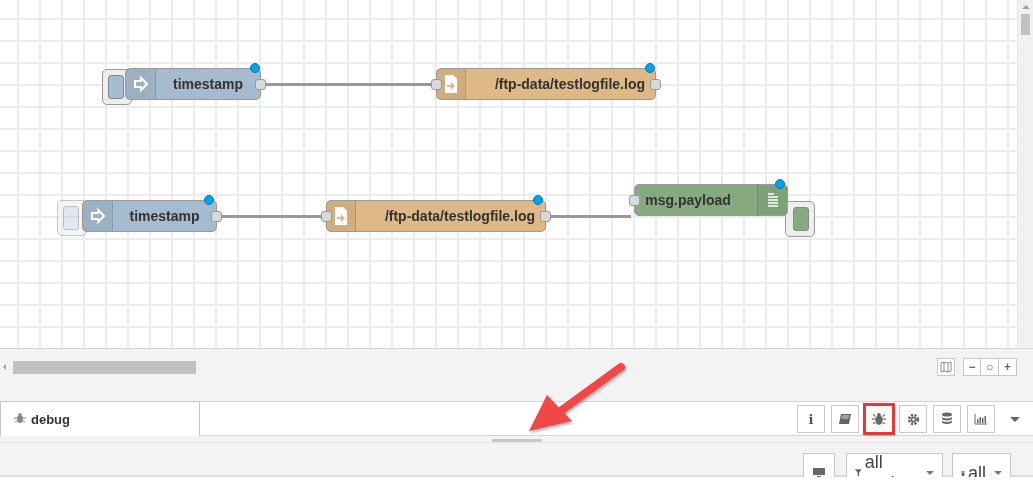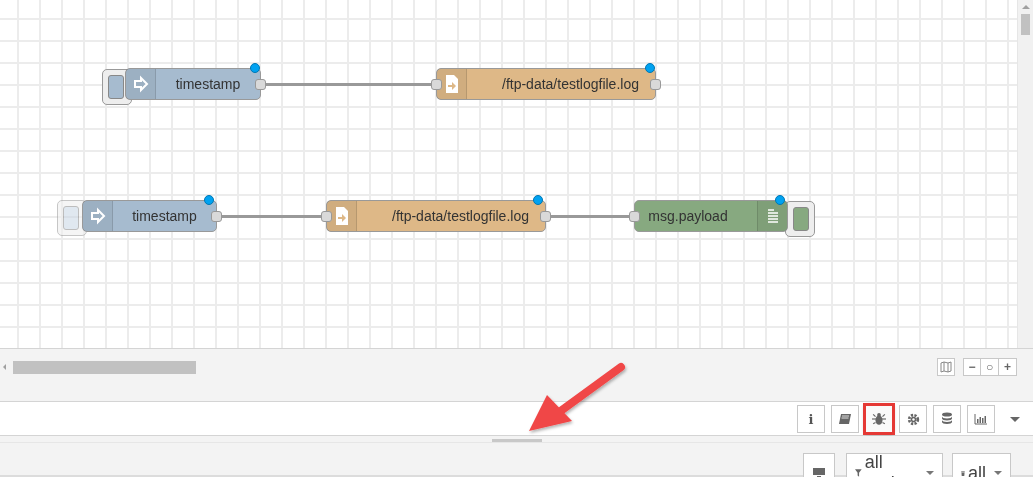--- a/index.html
+++ b/index.html
@@ -47,21 +47,21 @@
   
   .debug-toolbar { position: absolute; left: 0; top: 443px; width: 1033px; height: 34px; background: #f3f3f3; border-bottom: 2px solid #dcdcdc; }
   .dbtn { position: absolute; top: 10px; height: 40px; border: 1px solid #c8c8c8; background: #fff; display: flex; align-items: center; font-size: 18px; color: #444; padding: 0 8px; }
   .dbtn .tri { margin-left: 8px; width: 0; height: 0; border-left: 4px solid transparent; border-right: 4px solid transparent; border-top: 4px solid #777; }
   .debug-content { position: absolute; left: 0; top: 477px; width: 1033px; height: 15px; background: #fff; }
 
   
   .node { position: absolute; height: 32px; border: 1px solid #999; border-radius: 5px; display: flex; align-items: center; font-size: 14px; color: #333; }
   .node .iconbox { width: 30px; height: 100%; display: flex; align-items: center; justify-content: center; border-right: 1px solid rgba(0,0,0,0.12); background: rgba(0,0,0,0.06); }
   .node .iconbox.right { border-right: none; border-left: 1px solid rgba(0,0,0,0.12); }
-  .node .label { flex: 1; text-align: center; padding: 0 10px; white-space: nowrap; }
+  .node .label { flex: 1; text-align: center; padding: 0 10px; white-space: nowrap; font-weight: bold; }
   .inject { background: #a6bbcf; }
   .file { background: #deb887; gap: 19px; }
   .debugnode { background: #87a980; }
   .port { position: absolute; width: 11px; height: 11px; background: #d9d9d9; border: 1px solid #999; border-radius: 3px; top: 10px; }
   .status-dot { position: absolute; width: 10px; height: 10px; border-radius: 50%; background: #00a2f1; border: 1px solid #0077b3; top: -6px; }
   .button-left { position: absolute; width: 30px; height: 36px; border: 1px solid #999; border-radius: 5px; background: #eee; }
   .button-left .inner { position: absolute; left: 5px; top: 5px; width: 16px; height: 24px; border-radius: 3px; border: 1px solid #888; }
   .wire { position: absolute; height: 3px; background: #999; }
 
   .arrow-annot { position: absolute; left: 0; top: 0; pointer-events: none; }
@@ -123,21 +123,21 @@
           </svg>
       </div>
       <span class="label">/ftp-data/testlogfile.log</span>
       <div class="status-dot" style="right:2px;"></div>
       <div class="port" style="right:-6px;"></div>
     </div>
     <div class="wire" style="left:551px;top:215px;width:80px;"></div>
     <div class="button-left" style="left:785px;top:201px;">
       <div class="inner" style="left:7px;background:#87a980;"></div>
     </div>
-    <div class="node debugnode" style="left:634px;top:200px;width:154px;gap:16px;">
+    <div class="node debugnode" style="left:634px;top:184px;width:154px;gap:16px;">
       <div class="port" style="left:-6px;"></div>
       <span class="label">msg.payload</span>
       <div class="iconbox right">
         <svg width="14" height="18" viewBox="0 0 14 18">
             <g stroke="#fff" stroke-width="1.5">
               <line x1="2" y1="3" x2="8" y2="3"></line>
               <line x1="2" y1="6" x2="12" y2="6"></line>
               <line x1="2" y1="9" x2="12" y2="9"></line>
               <line x1="2" y1="12" x2="12" y2="12"></line>
               <line x1="2" y1="15" x2="12" y2="15"></line>
@@ -167,20 +167,34 @@
         <div class="zbtn">−</div>
         <div class="zbtn">○</div>
         <div class="zbtn">+</div>
       </div>
     </div>
   </div>
 
   <div class="gap-area"></div>
 
   <div class="tabbar">
+    <div class="tab-debug">
+      <span class="bug">
+        <svg width="12" height="12" viewBox="0 0 12 12">
+            <ellipse cx="6" cy="7" rx="3" ry="4" fill="#888"></ellipse>
+            <circle cx="6" cy="2.5" r="1.6" fill="#888"></circle>
+            <g stroke="#888" stroke-width="1">
+              <line x1="0" y1="6" x2="12" y2="6"></line>
+              <line x1="1" y1="10" x2="3" y2="9"></line>
+              <line x1="11" y1="10" x2="9" y2="9"></line>
+            </g>
+          </svg>
+      </span>
+      <span>debug</span>
+    </div>
     <div class="tab-buttons">
       <div class="tbtn">
         <span style="font-family:'DejaVu Serif',serif;font-weight:bold;font-size:13px;">i</span>
       </div>
       <div class="tbtn">
         <svg width="14" height="12" viewBox="0 0 14 12">
             <path d="M3 1h10l-2 10H1z" fill="#666"></path>
             <path d="M4 3h7 M3.5 5h7" stroke="#fff" stroke-width="0.8"></path>
           </svg>
       </div>

